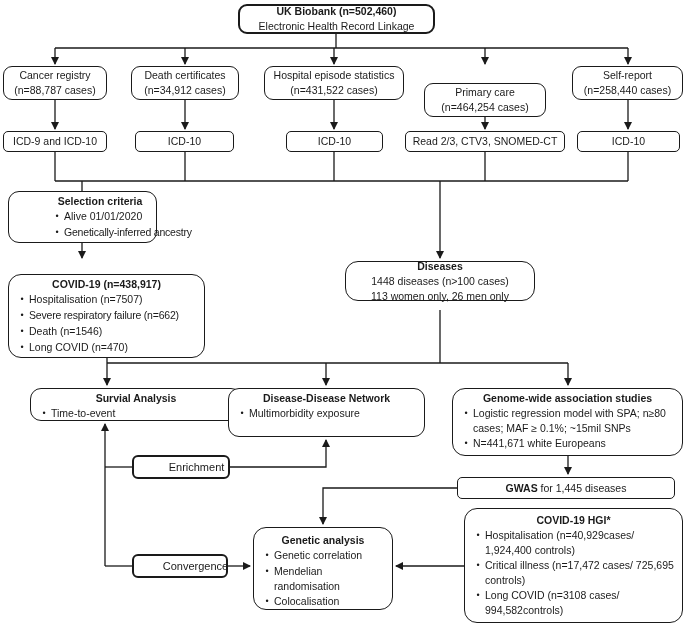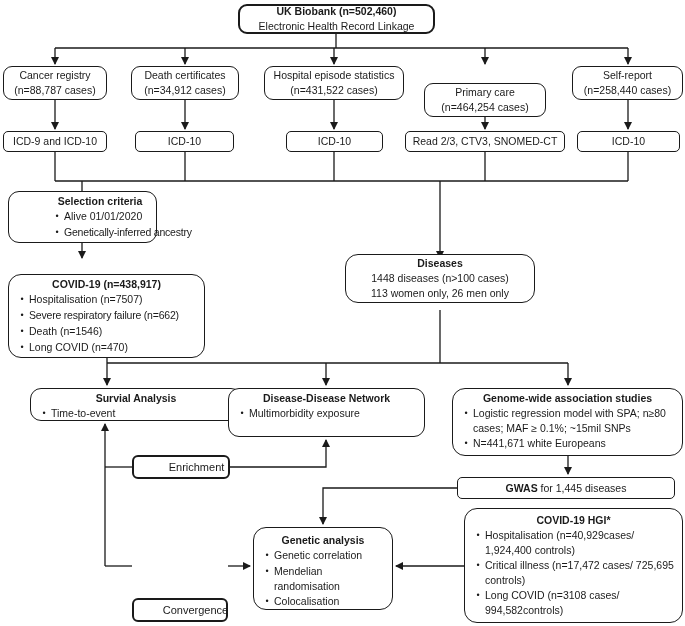--- a/index.html
+++ b/index.html
@@ -155,21 +155,21 @@
           <span class="dot"></span>
           <span class="btxt nowrap">Death (n=1546)</span>
         </div>
       <div class="bullet">
           <span class="dot"></span>
           <span class="btxt nowrap">Long COVID (n=470)</span>
         </div>
     </div>
   </div>
 
-  <div class="node center roundbig" style="left:345px;top:254px;width:190px;height:49px;">
+  <div class="node center roundbig" style="left:345px;top:261px;width:190px;height:40px;">
     <span class="title">Diseases</span>
     <span class="nowrap">1448 diseases (n&gt;100 cases)</span>
     <span class="nowrap">113 women only, 26 men only</span>
   </div>
 
   <div class="node pad" style="left:5px;top:388px;width:212px;height:33px;border-radius:11px;margin-left:25px;">
     <span class="title">Survial Analysis</span>
     <div class="bullets">
       <div class="bullet">
           <span class="dot"></span>
@@ -203,21 +203,21 @@
   </div>
 
   <div class="node thick pill center" style="left:132px;top:455px;width:98px;height:24px;">
     <span>Enrichment</span>
   </div>
 
   <div class="node center" style="left:457px;top:477px;width:218px;height:22px;border-radius:5px;">
     <span class="nowrap"><b>GWAS</b><span> for 1,445 diseases</span></span>
   </div>
 
-  <div class="node thick pill center" style="left:132px;top:554px;width:96px;height:24px;margin-top:44px;">
+  <div class="node thick pill center" style="left:132px;top:554px;width:96px;height:24px;">
     <span>Convergence</span>
   </div>
 
   <div class="node pad roundbig" style="left:253px;top:527px;width:140px;height:83px;padding-top:5px;">
     <span class="title">Genetic analysis</span>
     <div class="bullets">
       <div class="bullet">
           <span class="dot"></span>
           <span class="btxt">Genetic correlation</span>
         </div>

